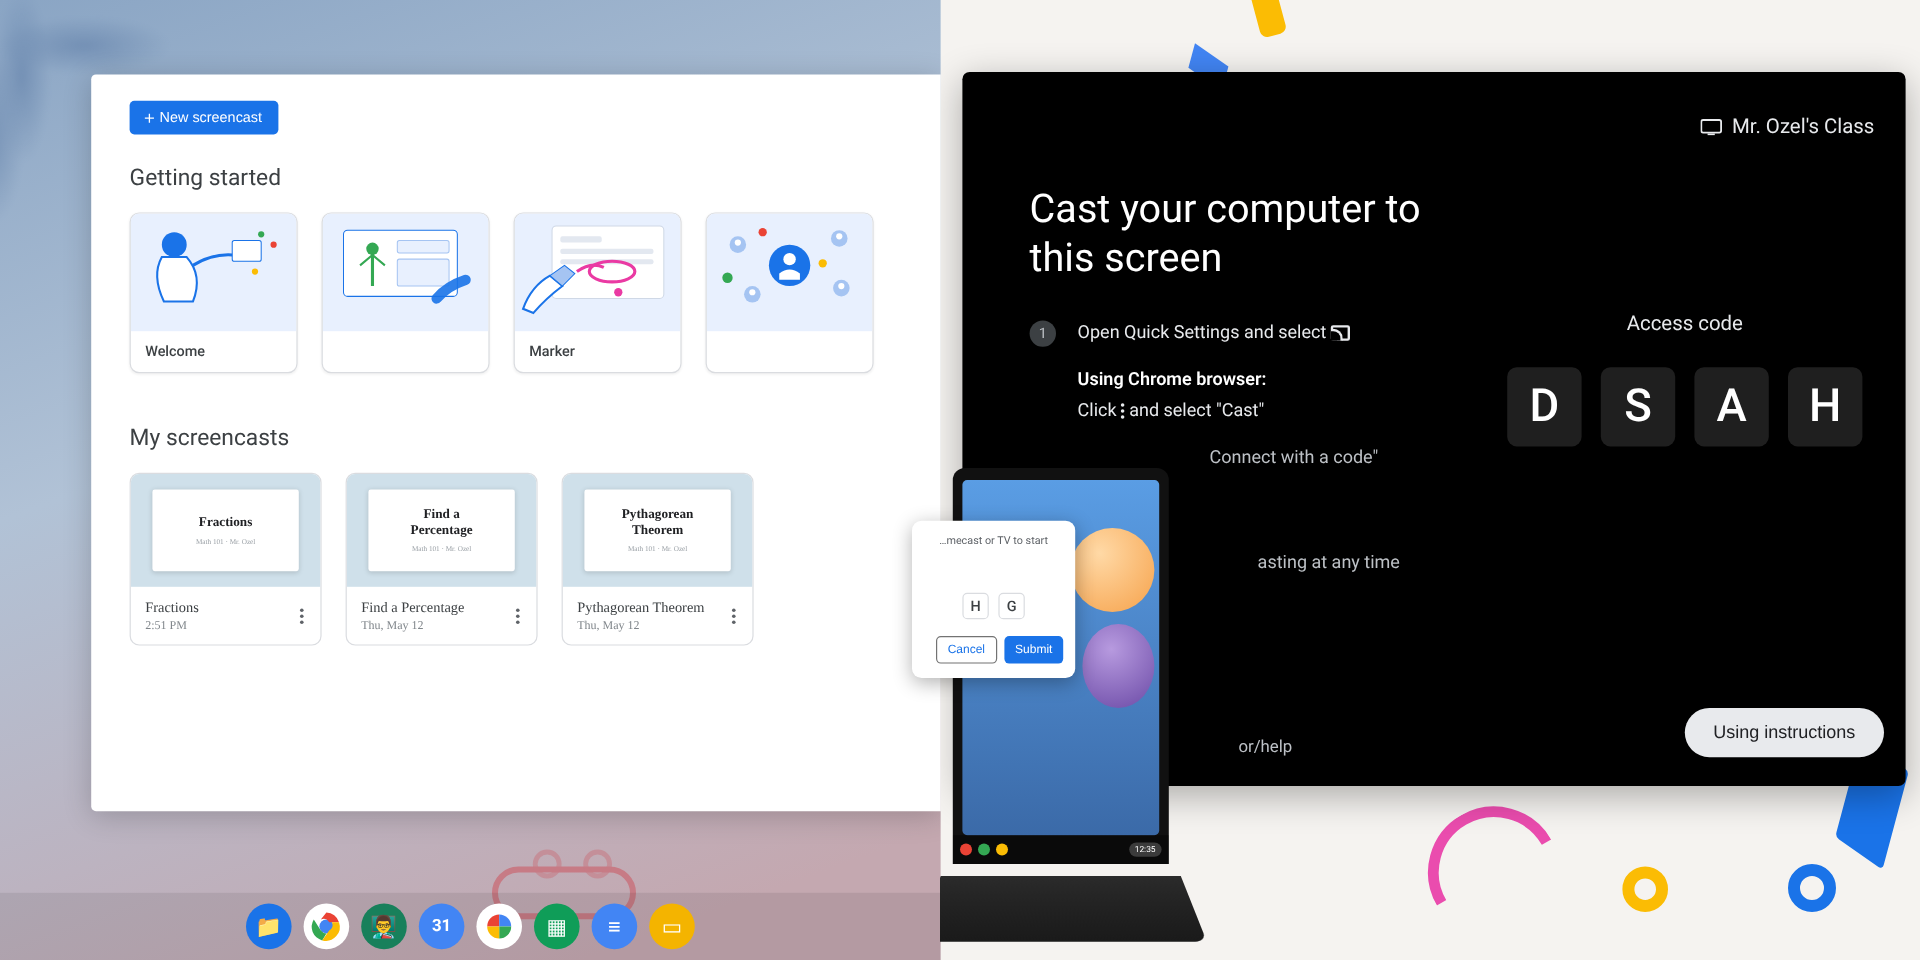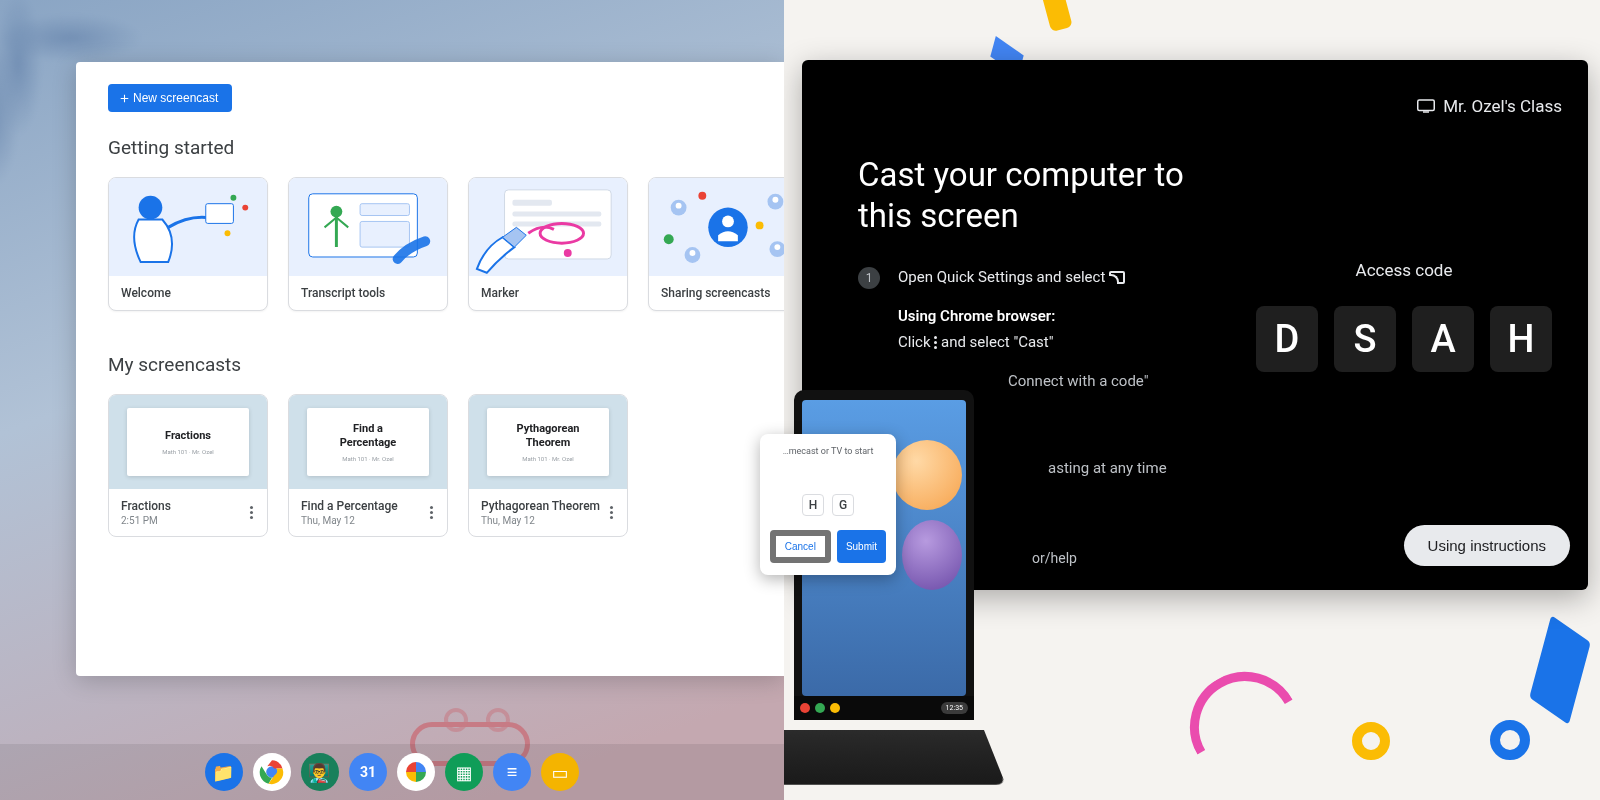--- a/index.html
+++ b/index.html
@@ -6,25 +6,25 @@
   body { font-family: 'Google Sans', Roboto, Arial, sans-serif; width: 1600px; height: 800px; overflow: hidden; position: relative; }
   .split { display: flex; width: 100%; height: 100%; }
   .left-panel { width: 784px; height: 100%; position: relative; background: linear-gradient(160deg, #8aa5c4 0%, #b1c2d6 40%, #c4a8b0 90%); }
   .palm-leaf { position: absolute; top: -40px; left: -60px; width: 260px; height: 260px; opacity: 0.4; }
   .palm-leaf::before { content: ""; position: absolute; inset: 0; background: radial-gradient(ellipse 40px 120px at 30% 40%, #4a6b9a 0%, transparent 60%), radial-gradient(ellipse 120px 40px at 50% 30%, #4a6b9a 0%, transparent 60%), radial-gradient(ellipse 50px 130px at 20% 60%, #4a6b9a 0%, transparent 55%); filter: blur(2px); }
   .app-window { position: absolute; top: 62px; left: 76px; right: 0; bottom: 124px; background: #fff; border-radius: 4px 0 0 4px; box-shadow: 0 4px 24px rgba(0,0,0,0.2); padding: 22px 0 22px 32px; overflow: hidden; }
   .new-btn { display: inline-flex; align-items: center; gap: 2px; background: #1a73e8; color: #fff; border: none; border-radius: 4px; padding: 7px 14px 7px 10px; font-size: 12px; font-weight: 500; cursor: pointer; margin-bottom: 24px; }
   .new-btn svg { width: 13px; height: 13px; fill: #fff; }
   .section-title { font-size: 19px; color: #3c4043; font-weight: 400; margin-bottom: 18px; }
   .card-row { display: flex; gap: 20px; margin-bottom: 42px; }
-  .card { width: 160px; background: #fff; border: 1px solid #dadce0; border-radius: 8px; overflow: hidden; box-shadow: 0 1px 2px rgba(0,0,0,0.05); cursor: pointer; flex-shrink: 0; }
+  .card { width: 140px; background: #fff; border: 1px solid #dadce0; border-radius: 8px; overflow: hidden; box-shadow: 0 1px 2px rgba(0,0,0,0.05); cursor: pointer; flex-shrink: 0; }
   .card-ill { height: 98px; background: #e8f0fe; position: relative; overflow: hidden; }
   .card-label { padding: 10px 12px; font-size: 12px; color: #3c4043; font-weight: 500; }
   .ill-svg { position: absolute; inset: 0; }
-  .sc-row { display: flex; gap: 20px; }
+  .sc-row { display: flex; gap: 20px; font-family: Liberation Serif, serif; }
   .sc-card { width: 160px; background: #fff; border: 1px solid #dadce0; border-radius: 8px; overflow: hidden; cursor: pointer; flex-shrink: 0; }
   .sc-thumb { height: 94px; background: #cfe0ea; position: relative; display: flex; align-items: center; justify-content: center; }
   .sc-thumb-inner { width: 122px; height: 68px; background: #fff; border-radius: 2px; box-shadow: 0 1px 4px rgba(0,0,0,0.15); display: flex; flex-direction: column; align-items: center; justify-content: center; }
   .sc-thumb-title { font-size: 11px; font-weight: 700; color: #202124; text-align: center; line-height: 1.2; }
   .sc-thumb-sub { font-size: 6px; color: #9aa0a6; margin-top: 6px; }
   .sc-bottom { display: flex; align-items: center; justify-content: space-between; padding: 10px 6px 10px 12px; }
   .sc-meta-title { font-size: 12px; color: #3c4043; font-weight: 500; }
   .sc-meta-date { font-size: 10px; color: #80868b; margin-top: 2px; }
   .more-dots { width: 20px; height: 20px; display: flex; flex-direction: column; align-items: center; justify-content: center; gap: 2px; cursor: pointer; }
   .more-dots span { width: 3px; height: 3px; border-radius: 50%; background: #5f6368; }
@@ -36,21 +36,21 @@
   .shelf .dock-icon { width: 38px; height: 38px; border-radius: 50%; display: flex; align-items: center; justify-content: center; font-size: 18px; color: #fff; }
   
   .right-panel { width: 816px; height: 100%; position: relative; background: #f5f3f0; overflow: hidden; }
   .confetti { position: absolute; }
   .confetti.c1 { top: -10px; left: 262px; width: 22px; height: 40px; background: #fbbc04; border-radius: 6px; transform: rotate(-15deg); }
   .confetti.c2 { top: 46px; left: 206px; width: 34px; height: 20px; background: #4285f4; transform: rotate(35deg) skewX(20deg); }
   .confetti.c3 { bottom: 40px; right: 70px; width: 40px; height: 40px; border: 10px solid #1a73e8; border-radius: 50%; background: transparent; }
   .confetti.c4 { bottom: 40px; right: 210px; width: 38px; height: 38px; border: 10px solid #fbbc04; border-radius: 50%; background: transparent; }
   .confetti.c5 { bottom: 18px; right: 300px; width: 110px; height: 110px; border: 9px solid #ea4cae; border-radius: 50%; background: transparent; clip-path: polygon(0 0, 100% 0, 100% 50%, 0 50%); transform: rotate(-30deg); }
   .confetti.c6 { bottom: 90px; right: 16px; width: 48px; height: 80px; background: #1a73e8; transform: rotate(35deg) skewX(20deg); border-radius: 4px; }
-  .tv { position: absolute; top: 60px; left: 18px; right: 12px; height: 530px; background: #000; border-radius: 6px; padding: 40px 56px; color: #e8eaed; box-shadow: 0 8px 30px rgba(0,0,0,0.3); }
+  .tv { position: absolute; top: 60px; left: 18px; right: 12px; height: 595px; background: #000; border-radius: 6px; padding: 40px 56px; color: #e8eaed; box-shadow: 0 8px 30px rgba(0,0,0,0.3); }
   .tv-badge { position: absolute; top: 36px; right: 26px; display: flex; align-items: center; gap: 8px; font-size: 17px; color: #e8eaed; }
   .tv-badge svg { width: 18px; height: 14px; fill: none; stroke: #e8eaed; stroke-width: 2; }
   .tv-title { font-size: 33px; font-weight: 400; line-height: 1.25; margin-top: 54px; max-width: 360px; color: #fff; }
   .tv-steps { margin-top: 28px; }
   .tv-step { display: flex; gap: 18px; margin-bottom: 14px; }
   .tv-step-num { width: 22px; height: 22px; border-radius: 50%; background: #3c4043; color: #bdc1c6; font-size: 12px; display: flex; align-items: center; justify-content: center; flex-shrink: 0; margin-top: 2px; }
   .tv-step-body { font-size: 15px; line-height: 1.7; color: #e8eaed; max-width: 420px; }
   .tv-step-body .hdr { font-weight: 600; color: #fff; }
   .cast-icon-inline { display: inline-block; width: 16px; height: 13px; border: 2px solid #e8eaed; border-radius: 2px; vertical-align: middle; position: relative; }
   .cast-icon-inline::after { content: ""; position: absolute; bottom: -2px; left: -2px; width: 8px; height: 8px; border: 2px solid #e8eaed; border-left: none; border-bottom: none; border-radius: 0 8px 0 0; transform: rotate(0deg); background: #000; }
@@ -74,21 +74,21 @@
   .laptop-taskbar .ti { width: 10px; height: 10px; border-radius: 50%; }
   .laptop-taskbar .clock { margin-left: auto; font-size: 7px; color: #fff; background: rgba(255,255,255,0.2); padding: 2px 5px; border-radius: 8px; }
   .laptop-kb { position: absolute; bottom: 0; left: 0; width: 200px; height: 70px; background: linear-gradient(#2b2b2b, #1a1a1a); transform: perspective(300px) rotateX(50deg); transform-origin: top; border-radius: 0 0 8px 8px; }
   
   .cast-dialog { position: absolute; top: 434px; left: 760px; width: 136px; background: #fff; border-radius: 8px; box-shadow: 0 4px 16px rgba(0,0,0,0.3); padding: 12px 10px; z-index: 50; font-size: 10px; color: #5f6368; }
   .cast-dialog .hint { font-size: 9px; margin-bottom: 36px; text-align: center; color: #5f6368; line-height: 1.3; }
   .code-input-row { display: flex; gap: 8px; justify-content: center; margin-bottom: 14px; }
   .code-input-row .cib { width: 22px; height: 22px; border: 1px solid #dadce0; border-radius: 4px; display: flex; align-items: center; justify-content: center; font-size: 12px; font-weight: 500; color: #3c4043; }
   .dlg-actions { display: flex; justify-content: flex-end; gap: 6px; }
   .dlg-btn { border: none; border-radius: 4px; padding: 5px 9px; font-size: 10px; font-weight: 500; cursor: pointer; }
-  .dlg-btn.cancel { background: transparent; color: #1a73e8; border: 6px solid #737373; }
+  .dlg-btn.cancel { background: transparent; color: #1a73e8; border: 1px solid #737373; }
   .dlg-btn.submit { background: #1a73e8; color: #fff; }
 </style>
 </head>
 <body>
 
 <div class="split">
 
   <div class="left-panel">
     <div class="palm-leaf"></div>
 
@@ -124,21 +124,20 @@
             <svg class="ill-svg" viewBox="0 0 160 98">
               <rect x="20" y="16" width="110" height="64" rx="4" fill="#fff" stroke="#1a73e8"></rect>
               <rect x="72" y="26" width="50" height="12" rx="2" fill="#e8f0fe" stroke="#a5c4f2"></rect>
               <rect x="72" y="44" width="50" height="26" rx="2" fill="#e8f0fe" stroke="#a5c4f2"></rect>
               <path d="M48 70 L48 36" stroke="#34a853" stroke-width="3"></path>
               <circle cx="48" cy="34" r="6" fill="#34a853"></circle>
               <path d="M36 50 L48 40 L60 50" stroke="#34a853" stroke-width="2" fill="none"></path>
               <path d="M110 82 Q120 70 138 64" stroke="#1a73e8" stroke-width="10" fill="none" stroke-linecap="round" opacity="0.9"></path>
             </svg>
           </div>
-          <div class="card-label">Transcript tools</div>
         </div>
 
         <div class="card">
           <div class="card-ill">
             <svg class="ill-svg" viewBox="0 0 160 98">
               <rect x="36" y="12" width="108" height="70" rx="4" fill="#fff" stroke="#cfd8e6"></rect>
               <rect x="44" y="22" width="40" height="6" rx="2" fill="#e3e8f0"></rect>
               <rect x="44" y="34" width="90" height="5" rx="2" fill="#e3e8f0"></rect>
               <rect x="44" y="44" width="90" height="5" rx="2" fill="#e3e8f0"></rect>
               <ellipse cx="94" cy="56" rx="22" ry="10" fill="none" stroke="#ea3aa3" stroke-width="3"></ellipse>
@@ -163,21 +162,20 @@
                 <circle cx="128" cy="22" r="3" fill="#fff"></circle>
               <circle cx="130" cy="72" r="8" fill="#a5c4f2"></circle>
                 <circle cx="130" cy="70" r="3" fill="#fff"></circle>
               <circle cx="44" cy="78" r="8" fill="#a5c4f2"></circle>
                 <circle cx="44" cy="76" r="3" fill="#fff"></circle>
               <circle cx="20" cy="62" r="5" fill="#34a853"></circle>
               <circle cx="54" cy="18" r="4" fill="#ea4335"></circle>
               <circle cx="112" cy="48" r="4" fill="#fbbc04"></circle>
             </svg>
           </div>
-          <div class="card-label">Sharing screencasts</div>
         </div>
       </div>
 
       <div class="section-title">My screencasts</div>
 
       <div class="sc-row">
         <div class="sc-card">
           <div class="sc-thumb">
             <div class="sc-thumb-inner">
               <div class="sc-thumb-title" style="white-space:pre-line">Fractions</div>

